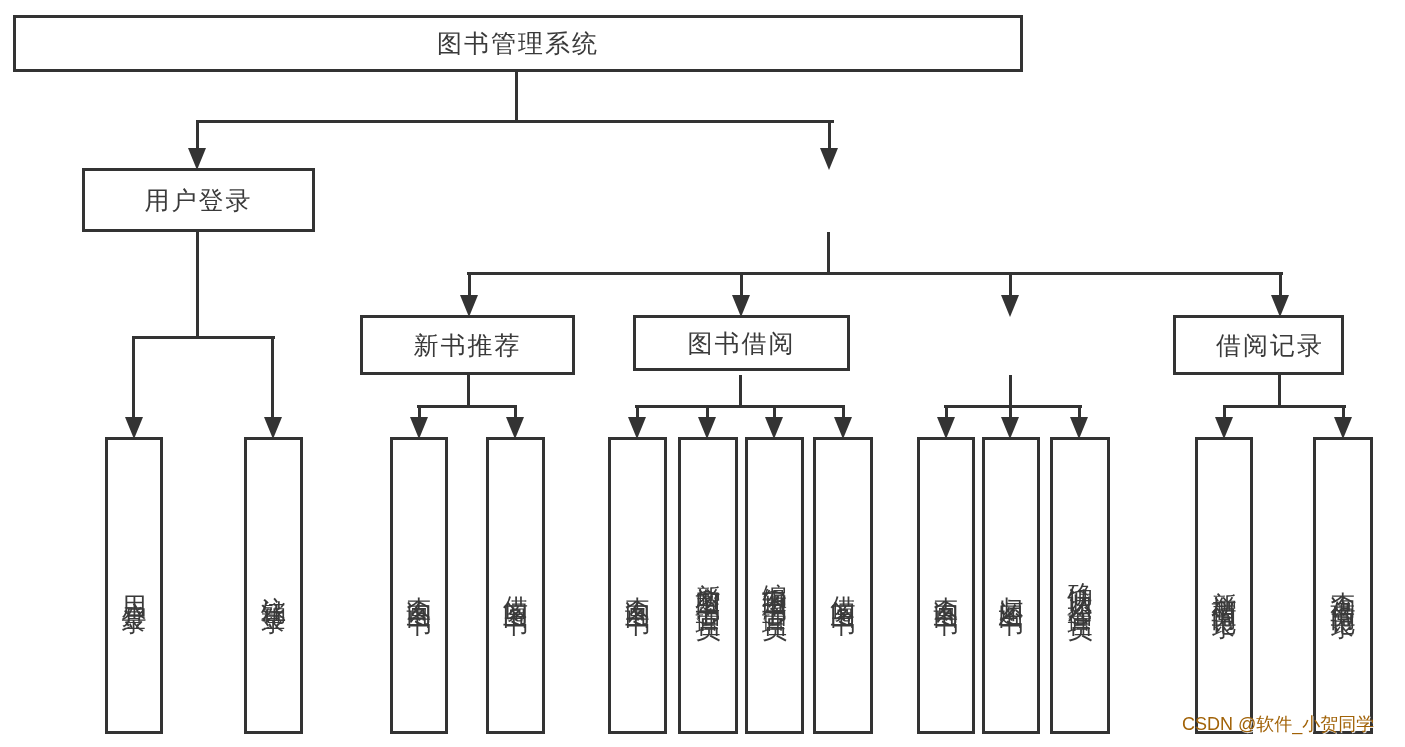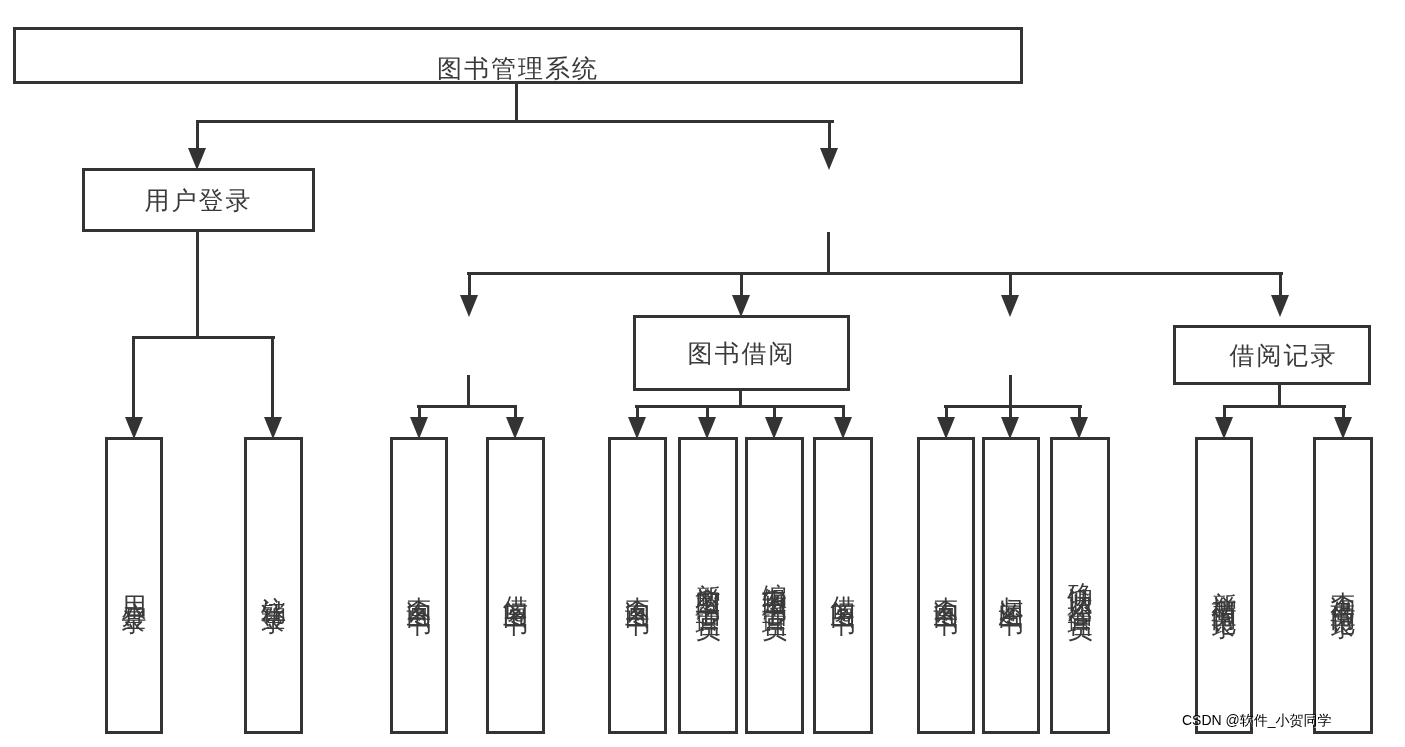--- a/index.html
+++ b/index.html
@@ -51,45 +51,48 @@
     height: 0;
     border-left: 9px solid transparent;
     border-right: 9px solid transparent;
     border-top: 22px solid #333333;
     z-index: 3;
   }
   #watermark {
     position: absolute;
     left: 1182px;
     top: 712px;
-    font-size: 14px;
-    color: #000000;
+    font-size: 18px;
+    color: #a16207;
     white-space: nowrap;
     z-index: 6;
     text-shadow: 1px 1px 0 rgba(255,255,255,0.85);
     text-align: right;
   }
 </style>
 </head>
 <body>
 
 <div id="canvas">
 
-  <div class="box" style="left:13px; top:27px; width:1010px; height:57px;align-items:flex-end;">
+  <div class="box" style="left:13px; top:15px; width:1010px; height:57px;">
     <span class="lbl-h">图书管理系统</span>
   </div>
 
   <div class="box" style="left:82px; top:168px; width:233px; height:64px;">
     <span class="lbl-h">用户登录</span>
   </div>
 
-  <div class="box" style="left:633px; top:315px; width:217px; height:76px;">
+  <div class="box" style="left:360px; top:315px; width:215px; height:60px;">
+    <span class="lbl-h">新书推荐</span>
+  </div>
+  <div class="box" style="left:633px; top:315px; width:217px; height:56px;">
     <span class="lbl-h">图书借阅</span>
   </div>
-  <div class="box" style="left:1173px; top:325px; width:198px; height:60px;padding-left:23px;">
+  <div class="box" style="left:1173px; top:315px; width:171px; height:60px;padding-left:23px;">
     <span class="lbl-h">借阅记录</span>
   </div>
 
   <div class="box" style="left:105px; top:437px; width:58px; height:297px;">
     <span class="lbl-v">用户登录</span>
   </div>
   <div class="box" style="left:244px; top:437px; width:59px; height:297px;">
     <span class="lbl-v">注销登录</span>
   </div>
 

